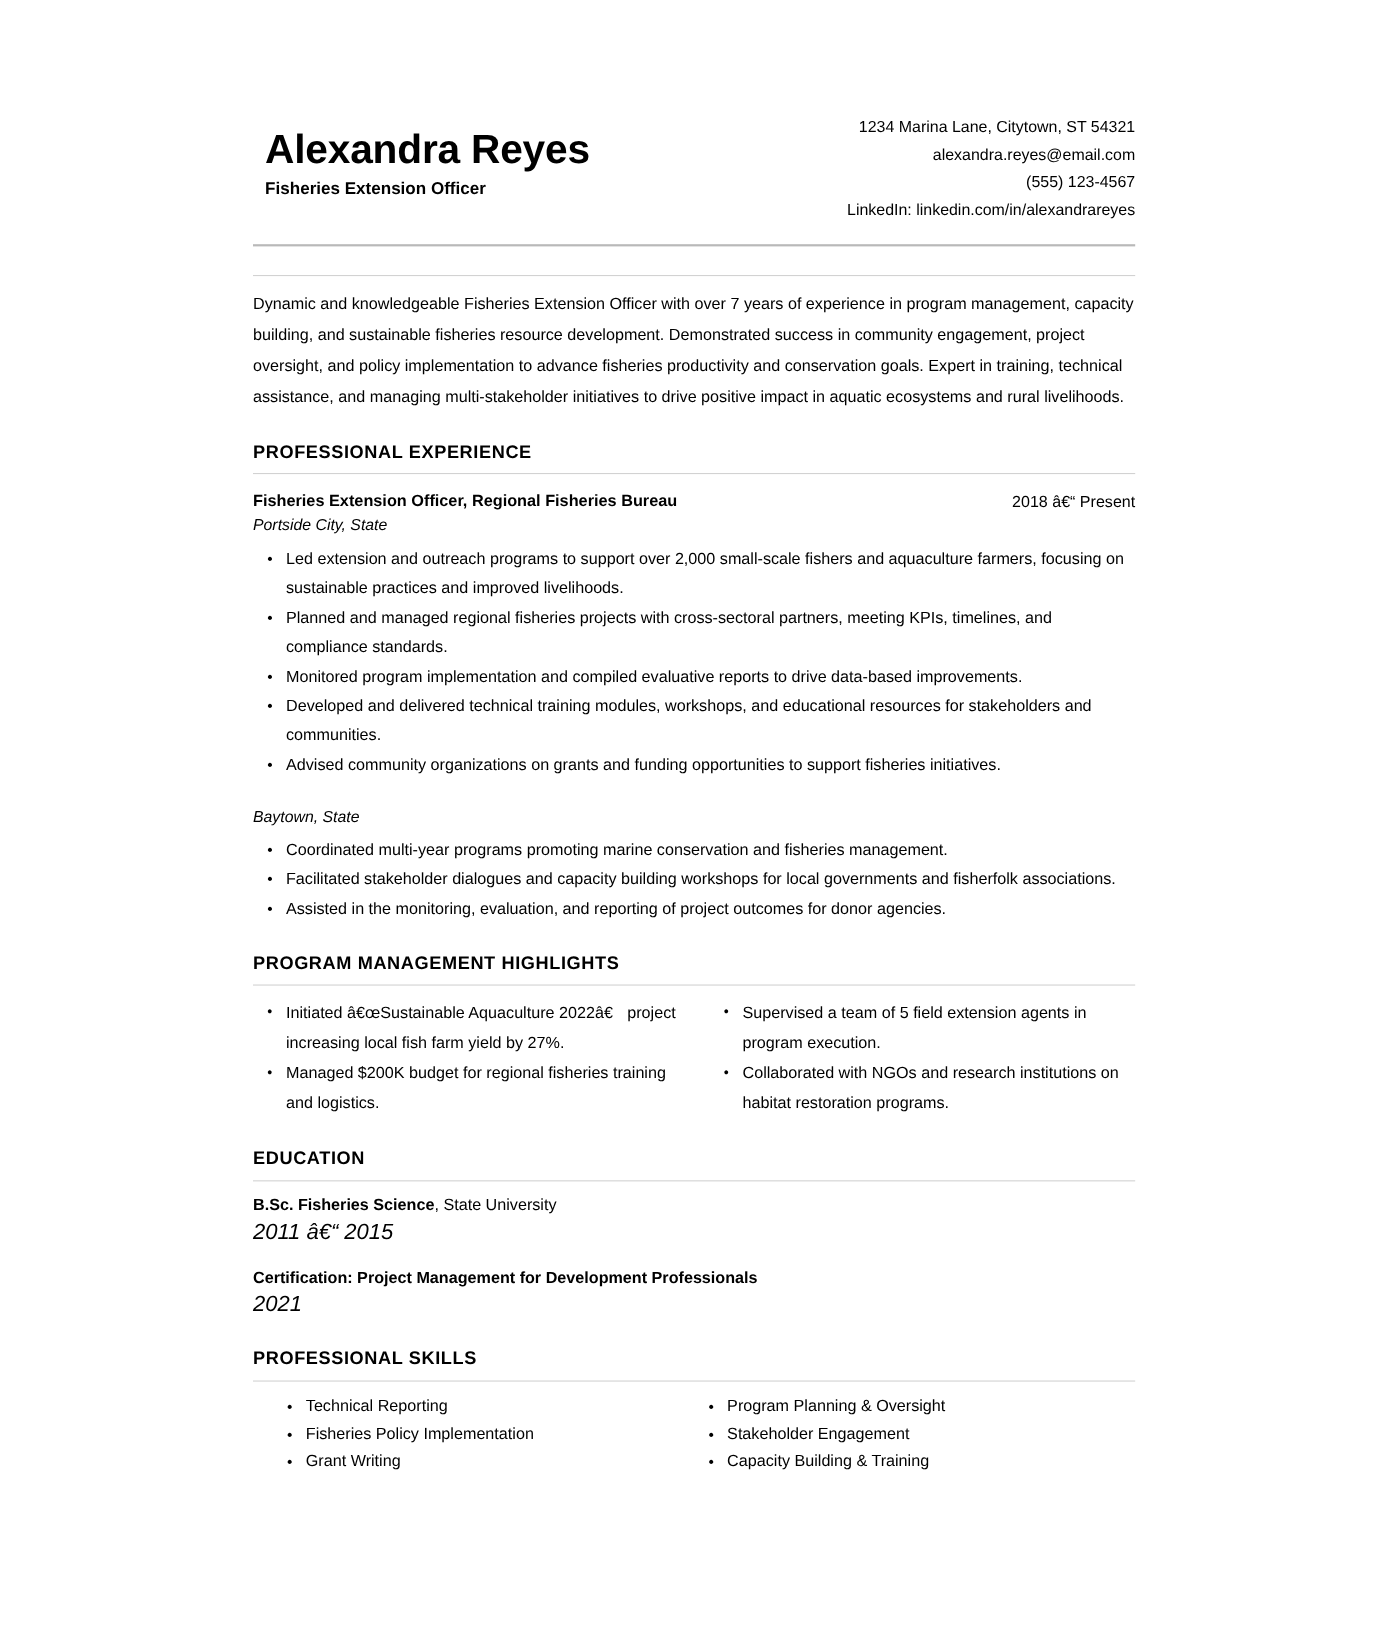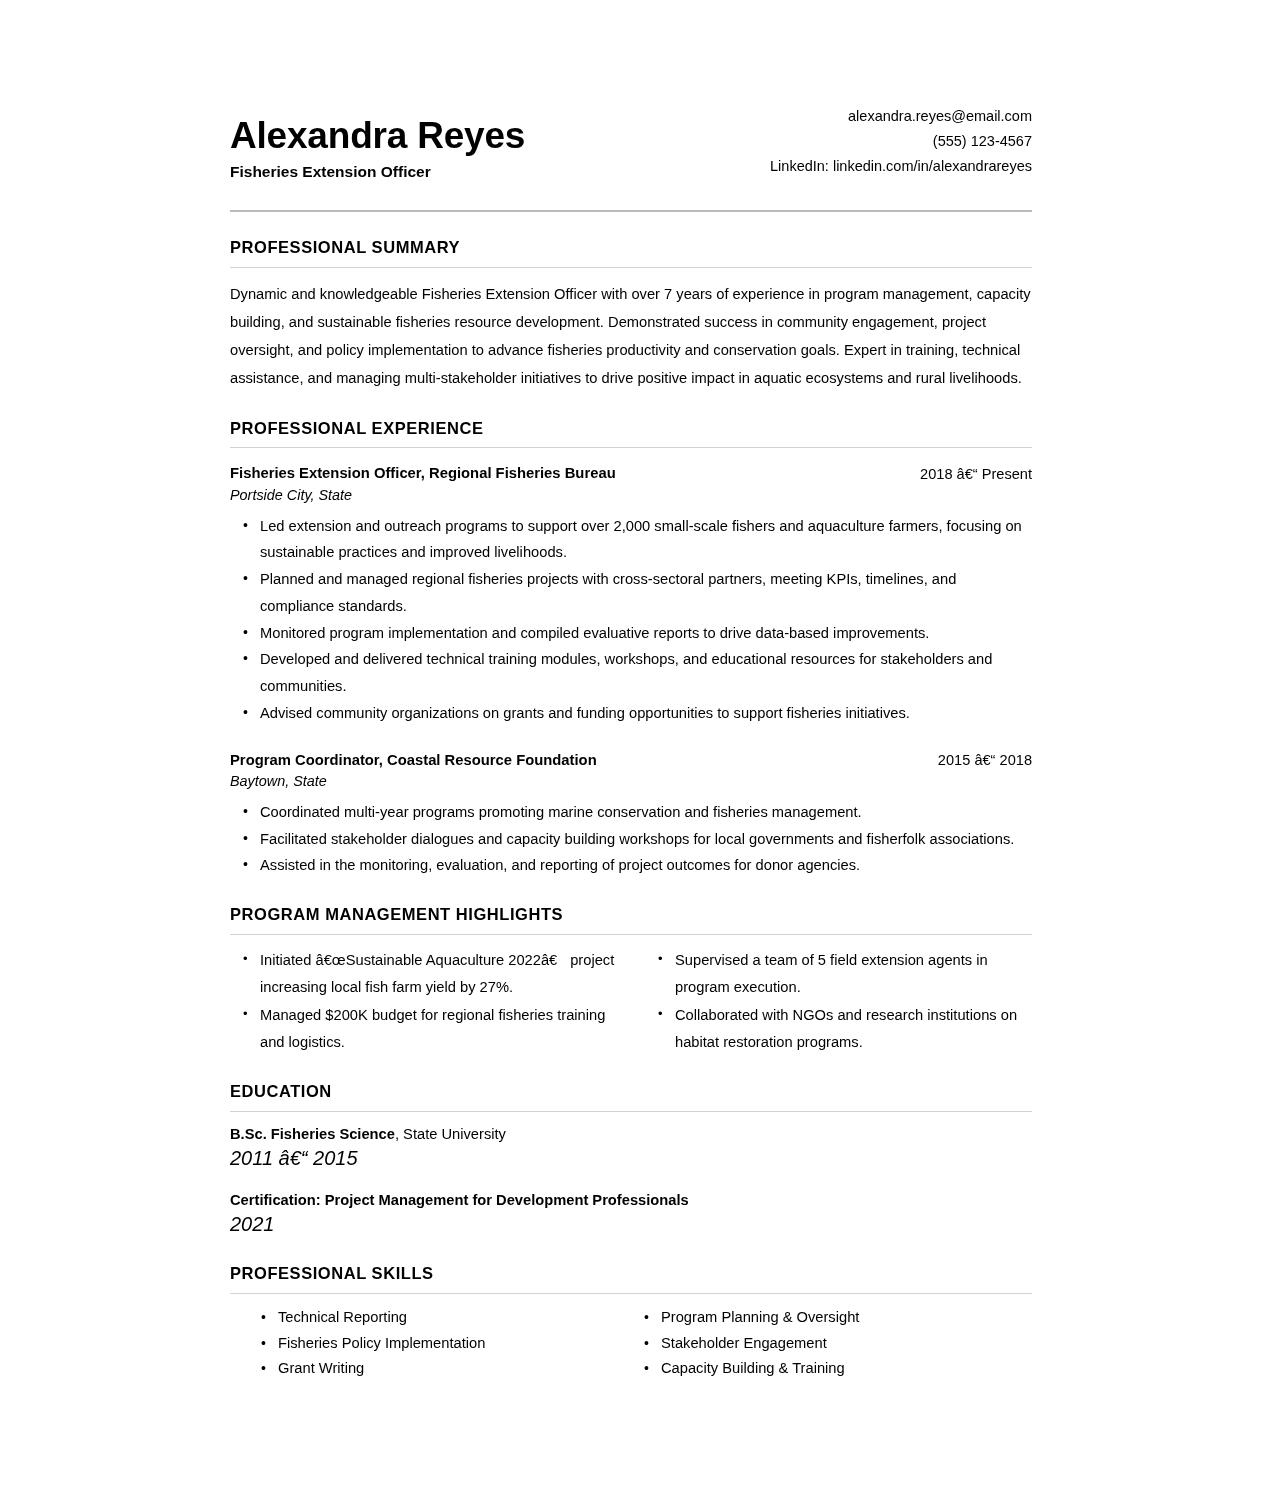--- a/index.html
+++ b/index.html
@@ -31,21 +31,21 @@
   }
 
   
   .header {
     position: relative;
     padding-top: 100px;
     min-height: 92px;
   }
   .header-left {
     position: absolute;
-    left: 0;
+    left: 11px;
     top: 116px;
     width: 480px;
   }
   .name {
     font-size: 37px;
     font-weight: bold;
     line-height: 1.06;
     letter-spacing: -0.2px;
     margin: 0;
     white-space: nowrap;
@@ -216,29 +216,29 @@
 
 <div class="page">
   <div class="content">
 
     <div class="header">
       <div class="header-left">
         <h1 class="name">Alexandra Reyes</h1>
         <div class="job-title">Fisheries Extension Officer</div>
       </div>
       <div class="header-right">
+        <span class="contact-line">1234 Marina Lane, Citytown, ST 54321</span>
         <span class="contact-line">alexandra.reyes@email.com</span>
         <span class="contact-line">(555) 123-4567</span>
         <span class="contact-line">LinkedIn: linkedin.com/in/alexandrareyes</span>
       </div>
     </div>
     <div class="header-rule"></div>
 
     <div class="section">
-      <h2 class="section-title">PROFESSIONAL SUMMARY</h2>
       <div class="section-rule"></div>
       <p class="summary-text">Dynamic and knowledgeable Fisheries Extension Officer with over 7 years of experience in program management, capacity building, and sustainable fisheries resource development. Demonstrated success in community engagement, project oversight, and policy implementation to advance fisheries productivity and conservation goals. Expert in training, technical assistance, and managing multi-stakeholder initiatives to drive positive impact in aquatic ecosystems and rural livelihoods.</p>
     </div>
 
     <div class="section">
       <h2 class="section-title">PROFESSIONAL EXPERIENCE</h2>
       <div class="section-rule"></div>
 
       <div class="job">
         <div class="job-head">
@@ -249,24 +249,20 @@
         <ul class="bullets">
           <li>Led extension and outreach programs to support over 2,000 small-scale fishers and aquaculture farmers, focusing on sustainable practices and improved livelihoods.</li>
           <li>Planned and managed regional fisheries projects with cross-sectoral partners, meeting KPIs, timelines, and compliance standards.</li>
           <li>Monitored program implementation and compiled evaluative reports to drive data-based improvements.</li>
           <li>Developed and delivered technical training modules, workshops, and educational resources for stakeholders and communities.</li>
           <li>Advised community organizations on grants and funding opportunities to support fisheries initiatives.</li>
         </ul>
       </div>
 
       <div class="job">
-        <div class="job-head">
-          <span class="job-role">Program Coordinator, Coastal Resource Foundation</span>
-          <span class="job-dates">2015 â€“ 2018</span>
-        </div>
         <div class="job-location">Baytown, State</div>
         <ul class="bullets">
           <li>Coordinated multi-year programs promoting marine conservation and fisheries management.</li>
           <li>Facilitated stakeholder dialogues and capacity building workshops for local governments and fisherfolk associations.</li>
           <li>Assisted in the monitoring, evaluation, and reporting of project outcomes for donor agencies.</li>
         </ul>
       </div>
     </div>
 
     <div class="section highlights">

